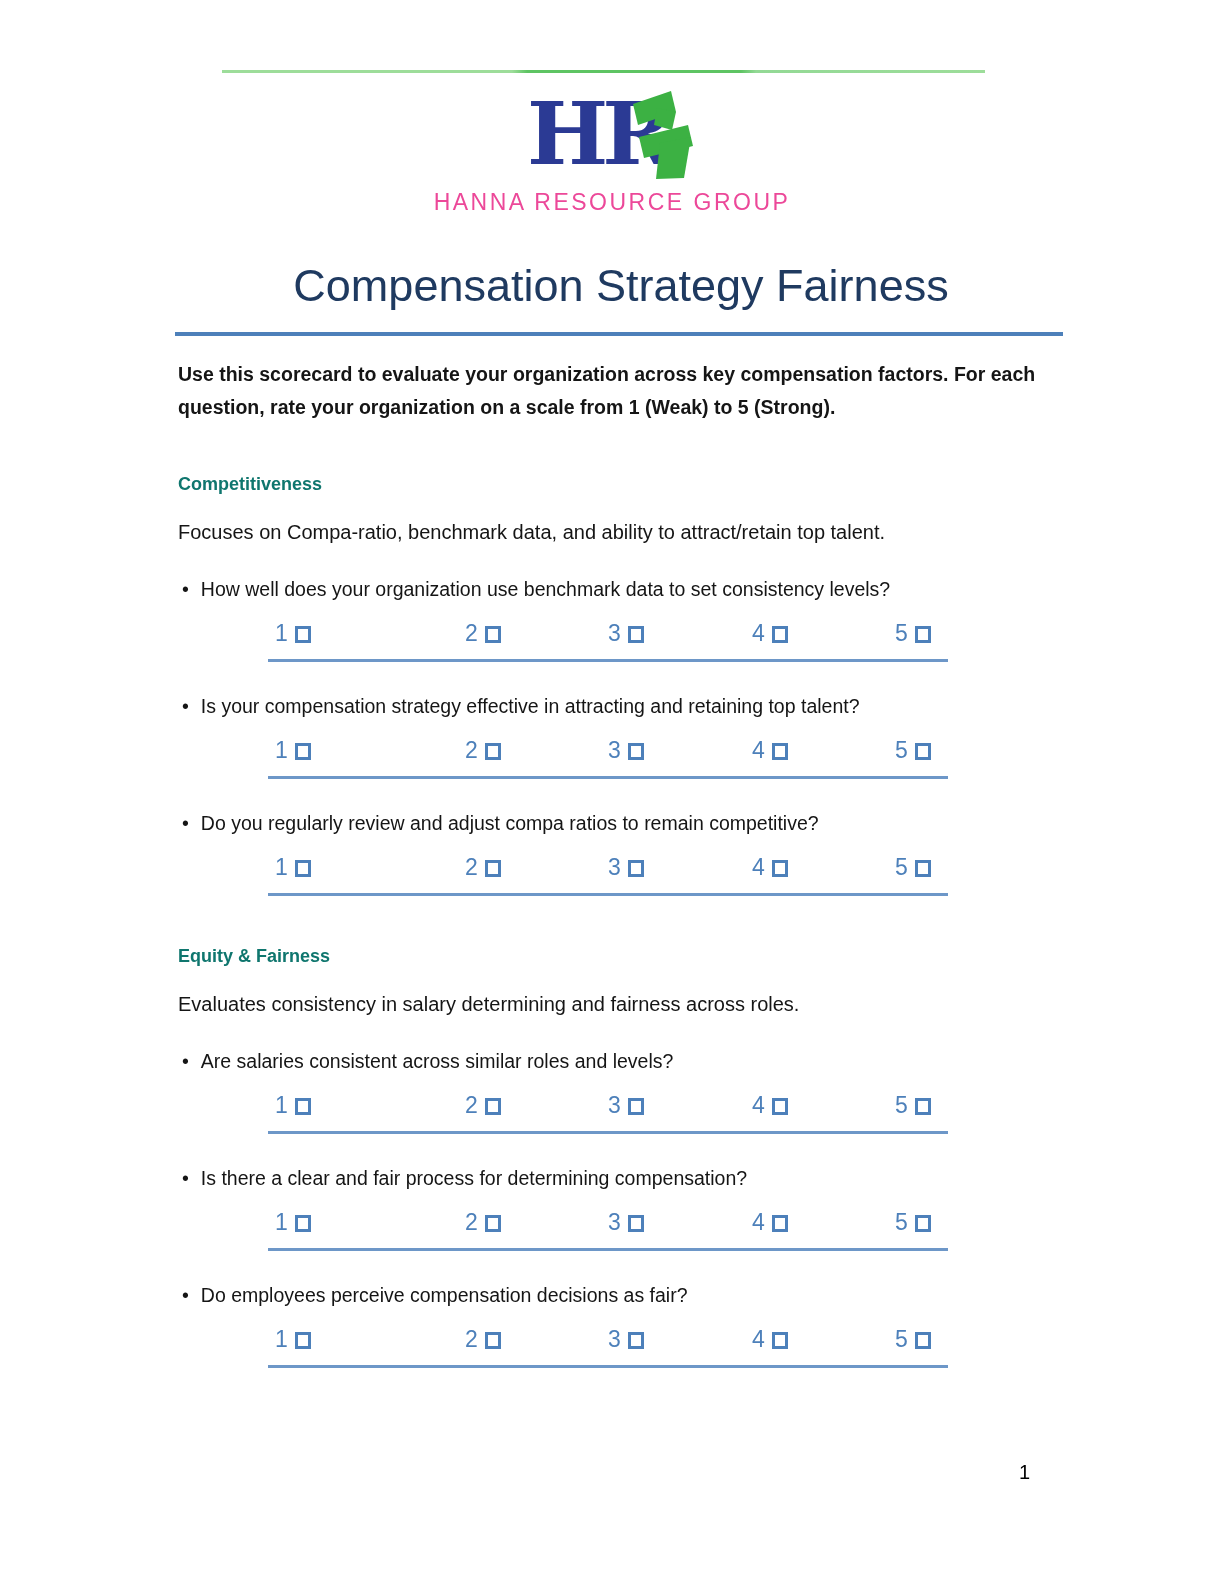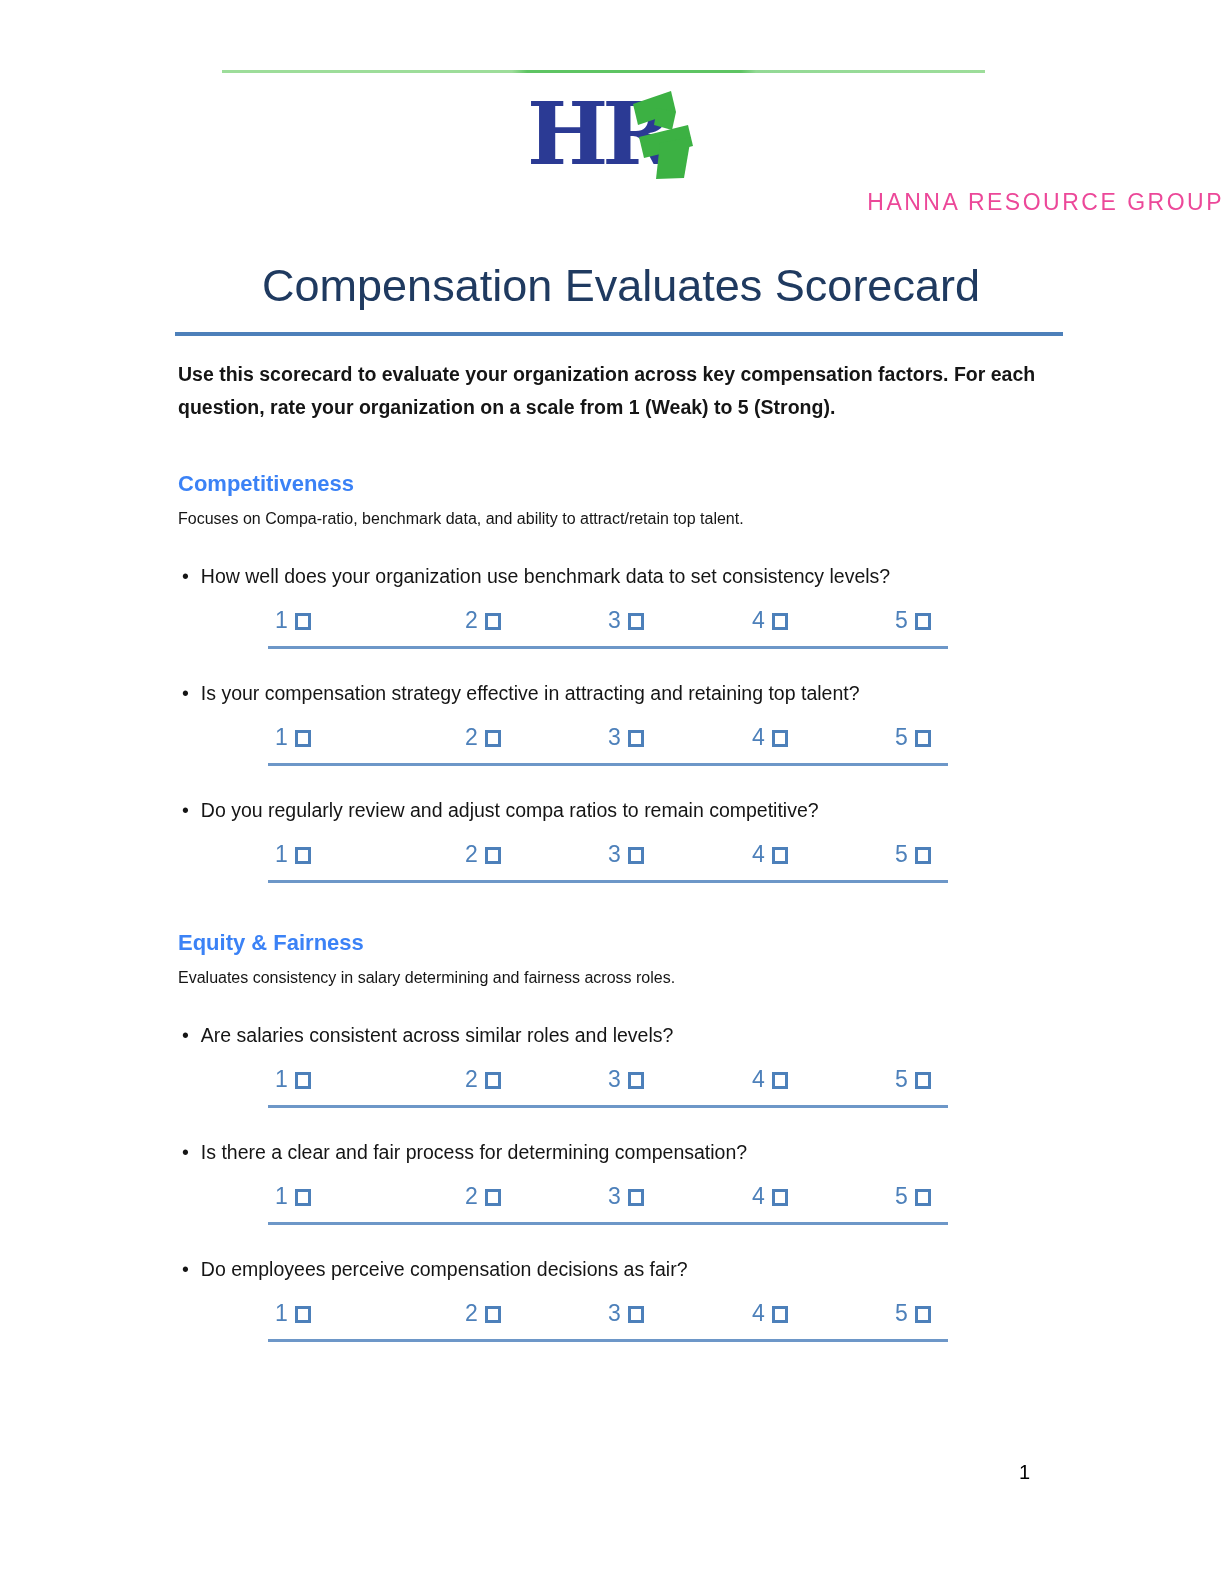--- a/index.html
+++ b/index.html
@@ -11,41 +11,41 @@
     background:#ffffff;
     font-family:"Liberation Sans", sans-serif;
     color:#151515;
     overflow:hidden;
   }
   .top-rule {
     position:absolute; top:70px; left:222px;
     width:763px; height:3px;
     background:linear-gradient(90deg,#9ddd9a 0%,#9ddd9a 38%,#5ec463 40%,#5ec463 68%,#93d995 70%,#9ddd9a 100%);
   }
-  .brand { position:absolute; top:82px; left:0; width:100%; text-align:right; }
+  .brand { position:absolute; top:82px; left:0; width:100%; text-align:center; }
   .brand svg { display:block; margin:0 auto; }
   .wordmark {
     margin-top:10px;
     font-size:23px; letter-spacing:2.5px;
     color:#ec4899;
   }
   .doc { position:absolute; top:254px; left:178px; width:886px; }
   .title {
     font-size:45px; line-height:64px; font-weight:400;
     color:#1f3a60; text-align:center;
     font-family:"Liberation Sans", sans-serif;
   }
   .title-rule { margin-top:14px; margin-left:-3px; width:888px; height:4px; background:#4d80ba; }
   .intro { margin-top:22px; width:864px; font-size:19.5px; line-height:33px;font-weight:bold; }
   h2.section-heading {
     margin-top:44px;
-    font-size:22px; line-height:32px; font-weight:700;
-    color:#3b82f6;
+    font-size:18px; line-height:32px; font-weight:700;
+    color:#0f766e;
   }
-  .section-desc { margin-top:6px; font-size:16px; line-height:26px; }
+  .section-desc { margin-top:19px; font-size:20px; line-height:26px; }
   .question { margin-top:31px; display:flex; gap:12px; padding-left:4px; font-size:19.5px; line-height:26px; }
   .bullet { font-size:19.5px; }
   .scale-row {
     position:relative;
     margin-left:90px; margin-top:10px;
     width:680px; height:50px;
     border-bottom:3px solid #6d97c8;
   }
   .scale-item { position:absolute; top:8px; white-space:nowrap; }
   .scale-item:nth-child(1){ left:7px; }
@@ -75,21 +75,21 @@
       <polygon points="108,22 146,9 151,30 113,43" fill="#3cb143"></polygon>
       <polygon points="132,26 151,30 147,48 129,43" fill="#3cb143"></polygon>
       <polygon points="114,55 163,43 168,64 119,76" fill="#3cb143"></polygon>
       <polygon points="135,61 166,55 159,96 131,97" fill="#3cb143"></polygon>
     </svg>
     <div class="wordmark">HANNA RESOURCE GROUP</div>
   </div>
 
   <div class="doc">
 
-    <h1 class="title">Compensation Evaluates Scorecard</h1>
+    <h1 class="title">Compensation Strategy Fairness</h1>
     <div class="title-rule"></div>
 
     <p class="intro">Use this scorecard to evaluate your organization across key compensation factors. For each question, rate your organization on a scale from 1 (Weak) to 5 (Strong).</p>
 
     <h2 class="section-heading">Competitiveness</h2>
     <p class="section-desc">Focuses on Compa-ratio, benchmark data, and ability to attract/retain top talent.</p>
 
     <div class="question">
       <span class="bullet">•</span>
       <span>How well does your organization use benchmark data to set consistency levels?</span>

